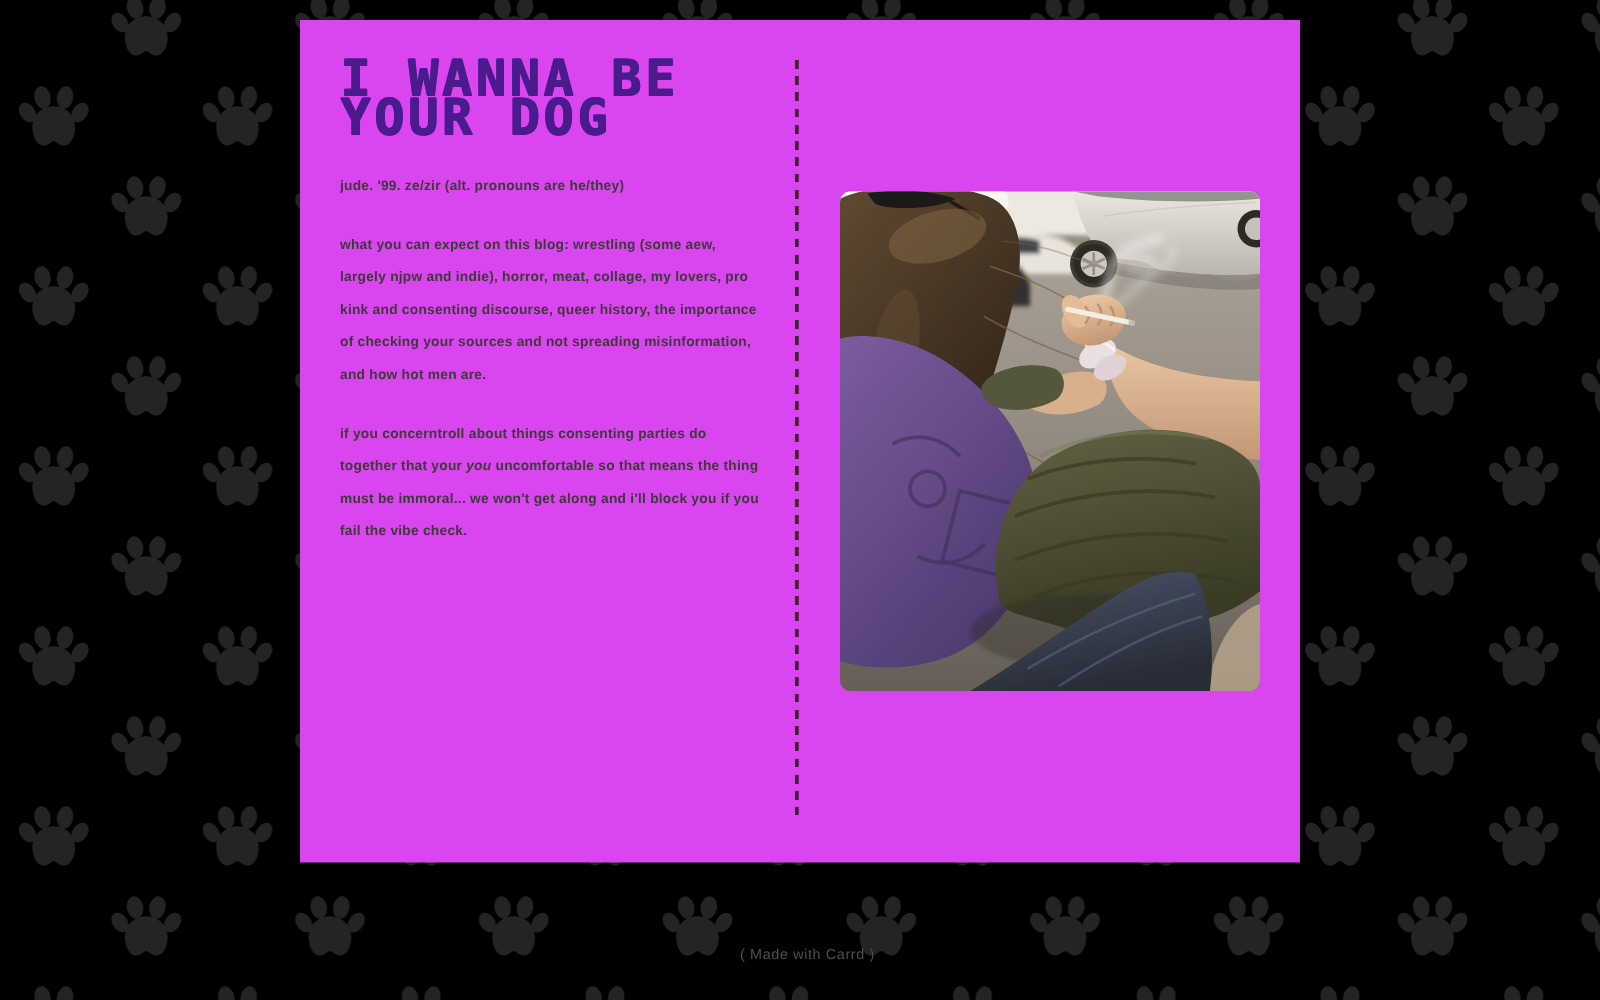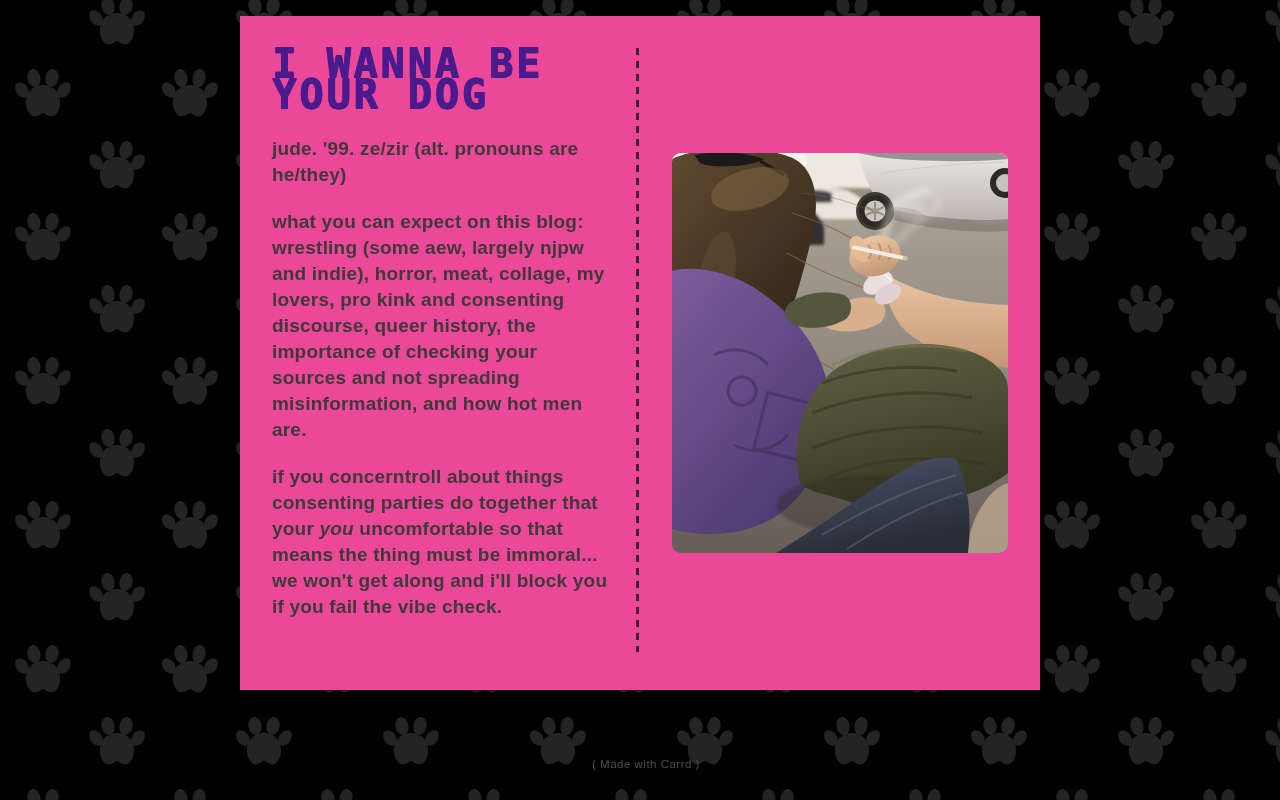--- a/index.html
+++ b/index.html
@@ -4,34 +4,34 @@
 <style>
   html,body{margin:0;padding:0;}
   body{
     width:1280px;height:800px;position:relative;overflow:hidden;
     background:#000;
     font-family:"Liberation Sans",sans-serif;
   }
   .bg-svg{position:absolute;left:0;top:0;z-index:0;}
   .card{
     position:absolute;left:240px;top:16px;width:800px;height:674px;
-    background:#ec4899;z-index:1;
+    background:#d946ef;z-index:1;
   }
   .left-col{position:absolute;left:32px;top:32px;width:338px;}
   .page-title{
     margin:0 0 26px 0;
     font-family:"DejaVu Sans Mono",monospace;
     font-weight:bold;font-size:40px;line-height:31px;
     letter-spacing:3px;color:#4a1b8c;
     text-shadow:1px 0 currentColor,0 1px currentColor,1px 1px currentColor;
   }
   .page-title .tline{display:block;white-space:nowrap;}
   .bio p{
     margin:0 0 21px 0;
-    font-size:19px;line-height:26px;font-weight:600;
+    font-size:11px;line-height:26px;font-weight:600;
     letter-spacing:.2px;color:#3f393a;
   }
   .bio p:last-child{margin-bottom:0;}
   .bio .em{font-style:italic;}
   .divider{
     position:absolute;left:396px;top:32px;width:3px;height:604px;
     background:repeating-linear-gradient(to bottom,#3c2629 0px,#3c2629 7px,transparent 7px,transparent 13px);
   }
   .photo-frame{
     position:absolute;left:432px;top:137px;width:336px;height:400px;

